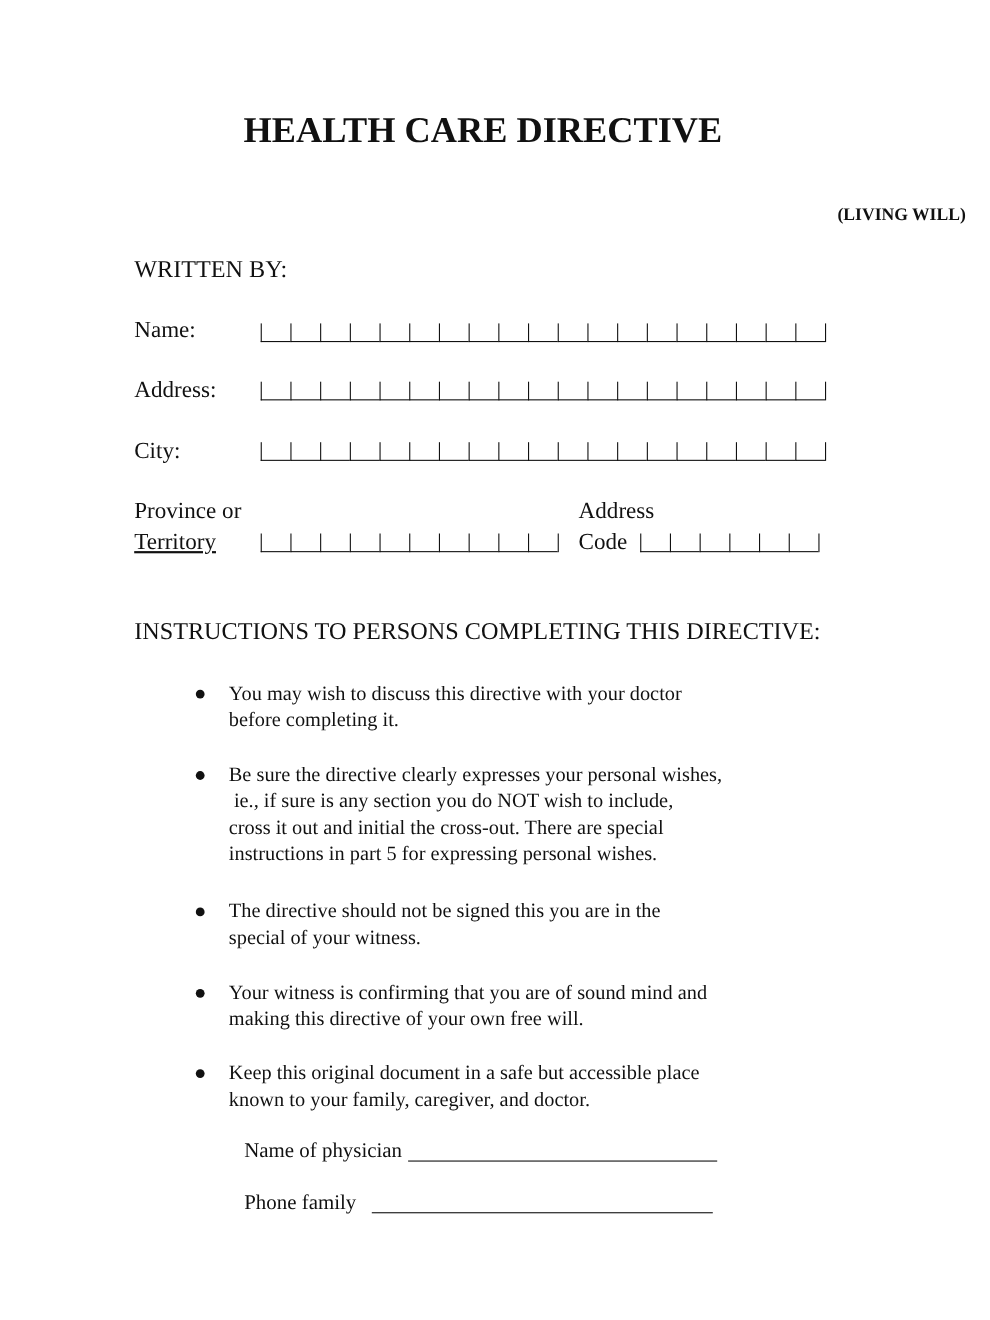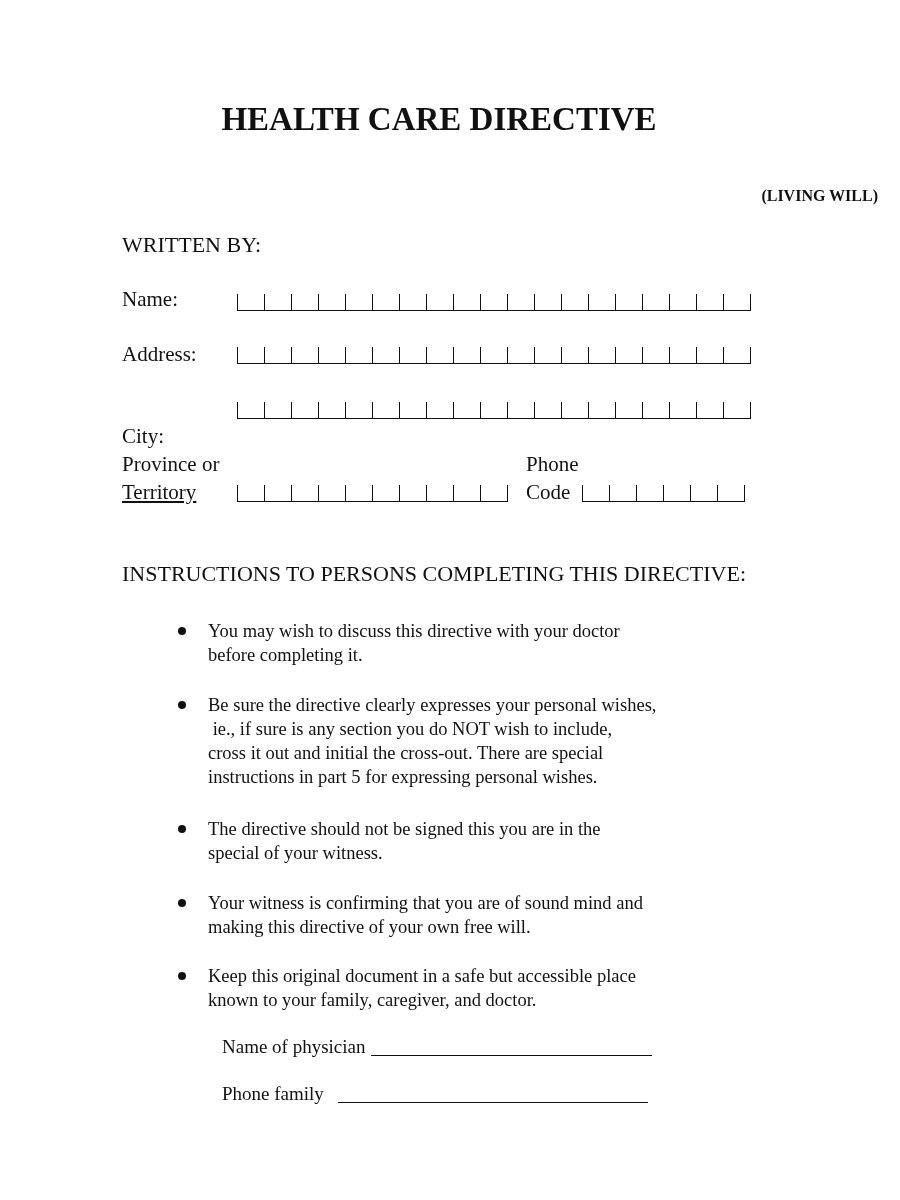--- a/index.html
+++ b/index.html
@@ -92,21 +92,21 @@
     <span class="cell" style="left: 324px;"></span>
     <span class="cell" style="left: 351px;"></span>
     <span class="cell" style="left: 378px;"></span>
     <span class="cell" style="left: 405px;"></span>
     <span class="cell" style="left: 432px;"></span>
     <span class="cell" style="left: 459px;"></span>
     <span class="cell" style="left: 486px;"></span>
     <span class="end" style="left: 513px;"></span>
   </div>
 
-<div class="abs label" style="left:122px; top:397px;margin-top:27px;">City:</div>
+<div class="abs label" style="left:122px; top:397px;">City:</div>
 <div class="boxes" style="left: 237px; top: 402px; width: 515px;">
     <span class="cell" style="left: 0px;"></span>
     <span class="cell" style="left: 27px;"></span>
     <span class="cell" style="left: 54px;"></span>
     <span class="cell" style="left: 81px;"></span>
     <span class="cell" style="left: 108px;"></span>
     <span class="cell" style="left: 135px;"></span>
     <span class="cell" style="left: 162px;"></span>
     <span class="cell" style="left: 189px;"></span>
     <span class="cell" style="left: 216px;"></span>
@@ -132,21 +132,21 @@
     <span class="cell" style="left: 81px;"></span>
     <span class="cell" style="left: 108px;"></span>
     <span class="cell" style="left: 135px;"></span>
     <span class="cell" style="left: 162px;"></span>
     <span class="cell" style="left: 189px;"></span>
     <span class="cell" style="left: 216px;"></span>
     <span class="cell" style="left: 243px;"></span>
     <span class="end" style="left: 270px;"></span>
   </div>
 
-<div class="abs label" style="left:526px; top:452px;">Phone</div>
+<div class="abs label" style="left:526px; top:452px;">Address</div>
 <div class="abs label" style="left:526px; top:480px;">Code</div>
 <div class="boxes" style="left: 582px; top: 485px; width: 164px;">
     <span class="cell" style="left: 0px;"></span>
     <span class="cell" style="left: 27px;"></span>
     <span class="cell" style="left: 54px;"></span>
     <span class="cell" style="left: 81px;"></span>
     <span class="cell" style="left: 108px;"></span>
     <span class="cell" style="left: 135px;"></span>
     <span class="end" style="left: 162px;"></span>
   </div>

